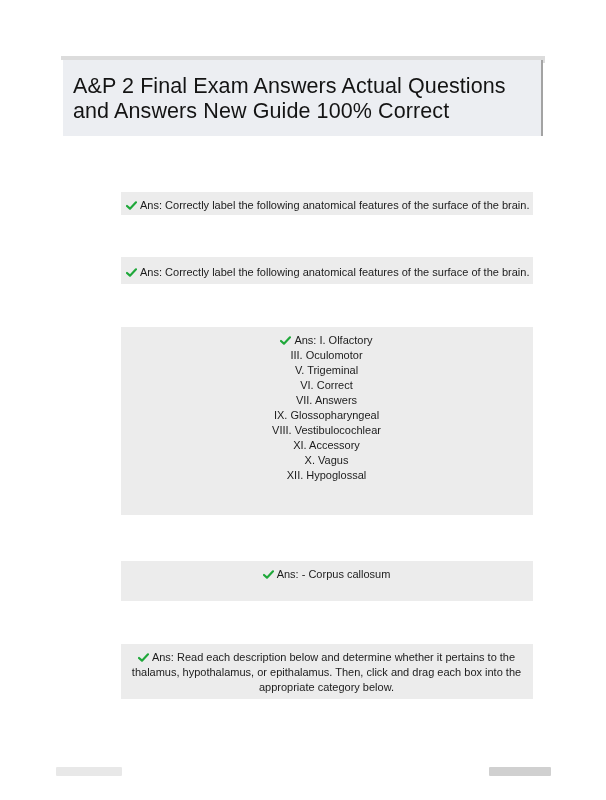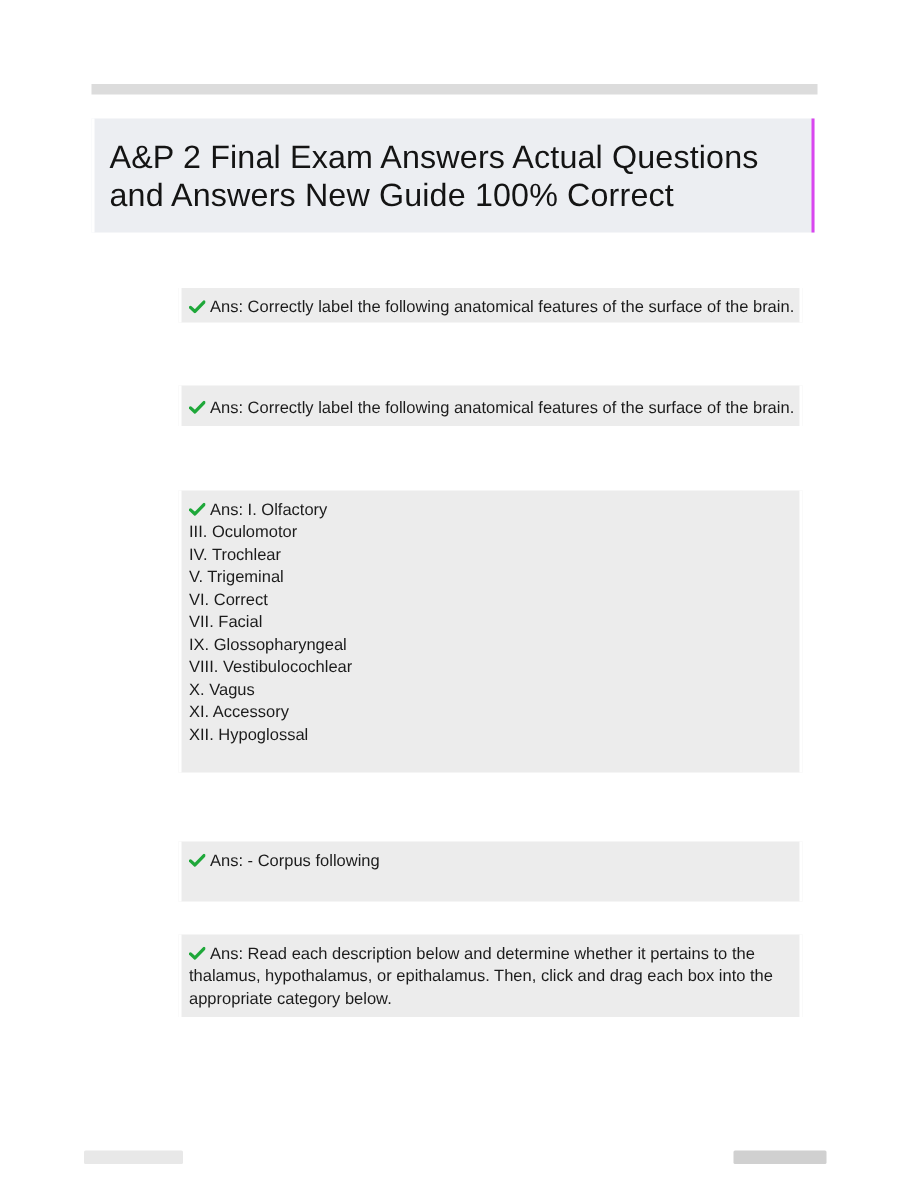--- a/index.html
+++ b/index.html
@@ -19,26 +19,26 @@
       position: absolute;
       left: 61px;
       top: 56px;
       width: 484px;
       height: 7px;
       background: #dcdcdc;
     }
     .title-box {
       position: absolute;
       left: 61px;
-      top: 79px;
+      top: 60px;
       width: 482px;
       height: 76px;
       background: #eceef2;
       border-left: 2px solid #ffffff;
-      border-right: 2px solid #d946ef;
+      border-right: 2px solid #a3a3a3;
       box-sizing: border-box;
       padding: 14px 6px 0 10px;
     }
     .title-text {
       font-size: 21.5px;
       line-height: 25px;
       color: #141414;
       letter-spacing: 0.1px;
     }
     .ans-box {
@@ -47,21 +47,21 @@
       width: 416px;
       background: #ececec;
       border-left: 2px solid #ffffff;
       border-right: 2px solid #ffffff;
       box-sizing: border-box;
       padding: 6px 6px 6px 5px;
       font-size: 11px;
       line-height: 15px;
       color: #1c1c1c;
     }
-    .ans-line { display: block; white-space: nowrap; }
+    .ans-line { display: block; white-space: nowrap; text-align: center; }
     .ans-wrap { white-space: normal; }
     .check {
       display: inline-block;
       width: 11px;
       height: 9px;
       margin-right: 3px;
       vertical-align: -1px;
     }
     .footer-left {
       position: absolute;
@@ -107,40 +107,39 @@
   </span>
 </div>
 
 <div class="ans-box" style="top:327px;height:188px;padding-top:6px;">
   <span class="ans-line">
     <svg class="check" viewBox="0 0 12 10">
         <path d="M1 5.5 L4.3 8.5 L11 1.5" fill="none" stroke="#1fa83a" stroke-width="2.4" stroke-linecap="round" stroke-linejoin="round"></path>
       </svg><span>Ans: I. Olfactory</span>
   </span>
   <span class="ans-line">III. Oculomotor</span>
-  <span class="ans-line">IV. Trochlear</span>
   <span class="ans-line">V. Trigeminal</span>
   <span class="ans-line">VI. Correct</span>
-  <span class="ans-line">VII. Facial</span>
+  <span class="ans-line">VII. Answers</span>
   <span class="ans-line">IX. Glossopharyngeal</span>
   <span class="ans-line">VIII. Vestibulocochlear</span>
+  <span class="ans-line">XI. Accessory</span>
   <span class="ans-line">X. Vagus</span>
-  <span class="ans-line">XI. Accessory</span>
   <span class="ans-line">XII. Hypoglossal</span>
 </div>
 
 <div class="ans-box" style="top:561px;height:40px;padding-top:6px;">
   <span class="ans-line">
     <svg class="check" viewBox="0 0 12 10">
         <path d="M1 5.5 L4.3 8.5 L11 1.5" fill="none" stroke="#1fa83a" stroke-width="2.4" stroke-linecap="round" stroke-linejoin="round"></path>
-      </svg><span>Ans: - Corpus following</span>
+      </svg><span>Ans: - Corpus callosum</span>
   </span>
 </div>
 
-<div class="ans-box" style="top:623px;height:55px;padding-top:6px;">
+<div class="ans-box" style="top:644px;height:55px;padding-top:6px;">
   <span class="ans-line ans-wrap">
     <svg class="check" viewBox="0 0 12 10">
         <path d="M1 5.5 L4.3 8.5 L11 1.5" fill="none" stroke="#1fa83a" stroke-width="2.4" stroke-linecap="round" stroke-linejoin="round"></path>
       </svg><span>Ans: Read each description below and determine whether it pertains to the thalamus, hypothalamus, or epithalamus. Then, click and drag each box into the appropriate category below.</span>
   </span>
 </div>
 
 <div class="footer-left"></div>
 <div class="footer-right"></div>
 

